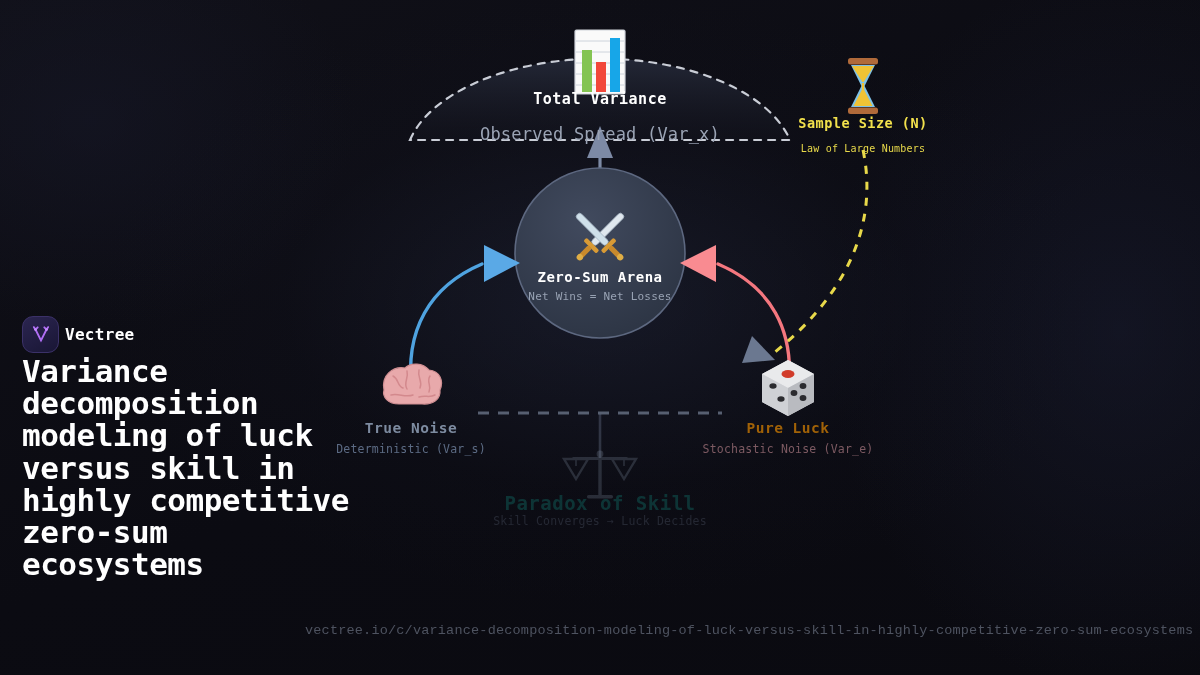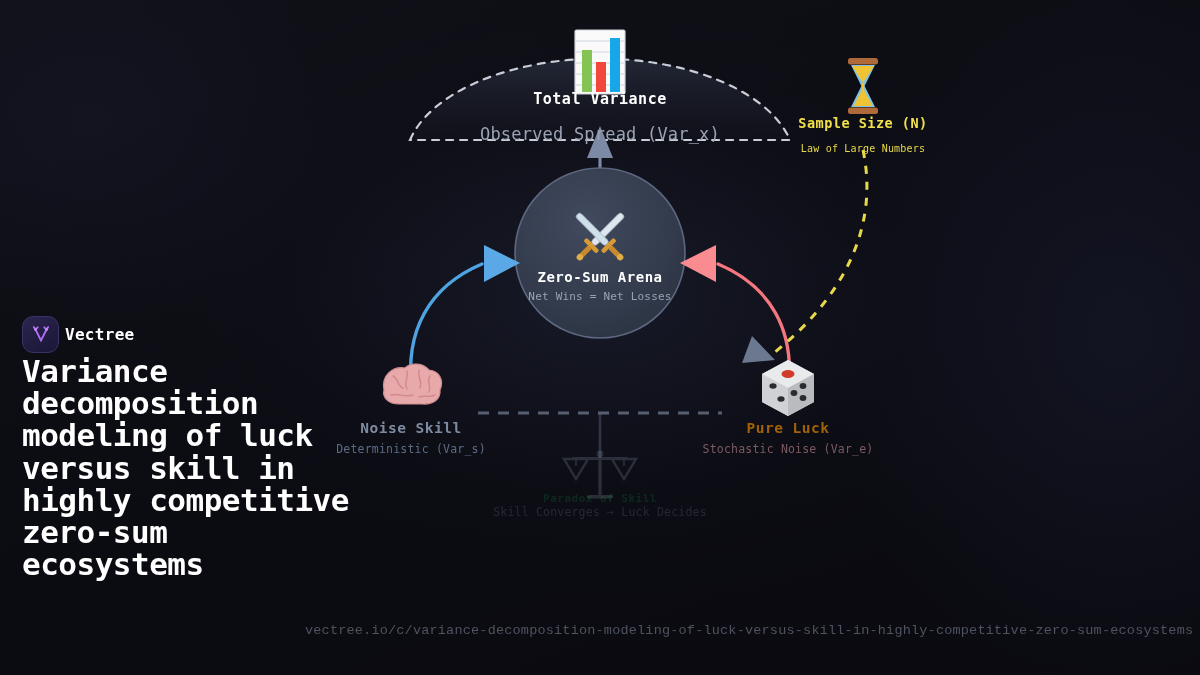--- a/index.html
+++ b/index.html
@@ -39,21 +39,21 @@
 
   #pl-label { left:788px; top:420px; }
   #pl-label .node-title { font-size:14.5px; color:#a16207; }
   #pl-label .node-sub   { font-size:11.5px; color:#7d5a62; margin-top:6px; }
 
   #ss-label { left:863px; top:115px;text-align:center; }
   #ss-label .node-title { font-size:13.5px; color:#f2e14c; }
   #ss-label .node-sub   { font-size:10px; color:#e8d94a; margin-top:12px; }
 
   #px-label { left:600px; top:492px; opacity:0.23; }
-  #px-label .node-title { font-size:11px; color:#15803d; }
+  #px-label .node-title { font-size:19px; color:#14b8a6; }
   #px-label .node-sub   { font-size:11.5px; color:#76839a; }
 
   
   #brand { position:absolute; left:22px; top:316px; display:flex; align-items:center; gap:6px; }
   #brand-mark {
     width:37px; height:37px; border-radius:11px;
     background:linear-gradient(150deg,#2b2550 0%,#191635 100%);
     border:1px solid #3b3168;
     display:flex; align-items:center; justify-content:center;
   }
@@ -201,21 +201,21 @@
   <div class="node-title">Total Variance</div>
   <div class="node-sub">Observed Spread (Var_x)</div>
 </div>
 
 <div class="node-label" id="zs-label">
   <div class="node-title">Zero-Sum Arena</div>
   <div class="node-sub">Net Wins = Net Losses</div>
 </div>
 
 <div class="node-label" id="ts-label">
-  <div class="node-title">Noise Skill</div>
+  <div class="node-title">True Noise</div>
   <div class="node-sub">Deterministic (Var_s)</div>
 </div>
 
 <div class="node-label" id="pl-label">
   <div class="node-title">Pure Luck</div>
   <div class="node-sub">Stochastic Noise (Var_e)</div>
 </div>
 
 <div class="node-label" id="ss-label">
   <div class="node-title">Sample Size (N)</div>

